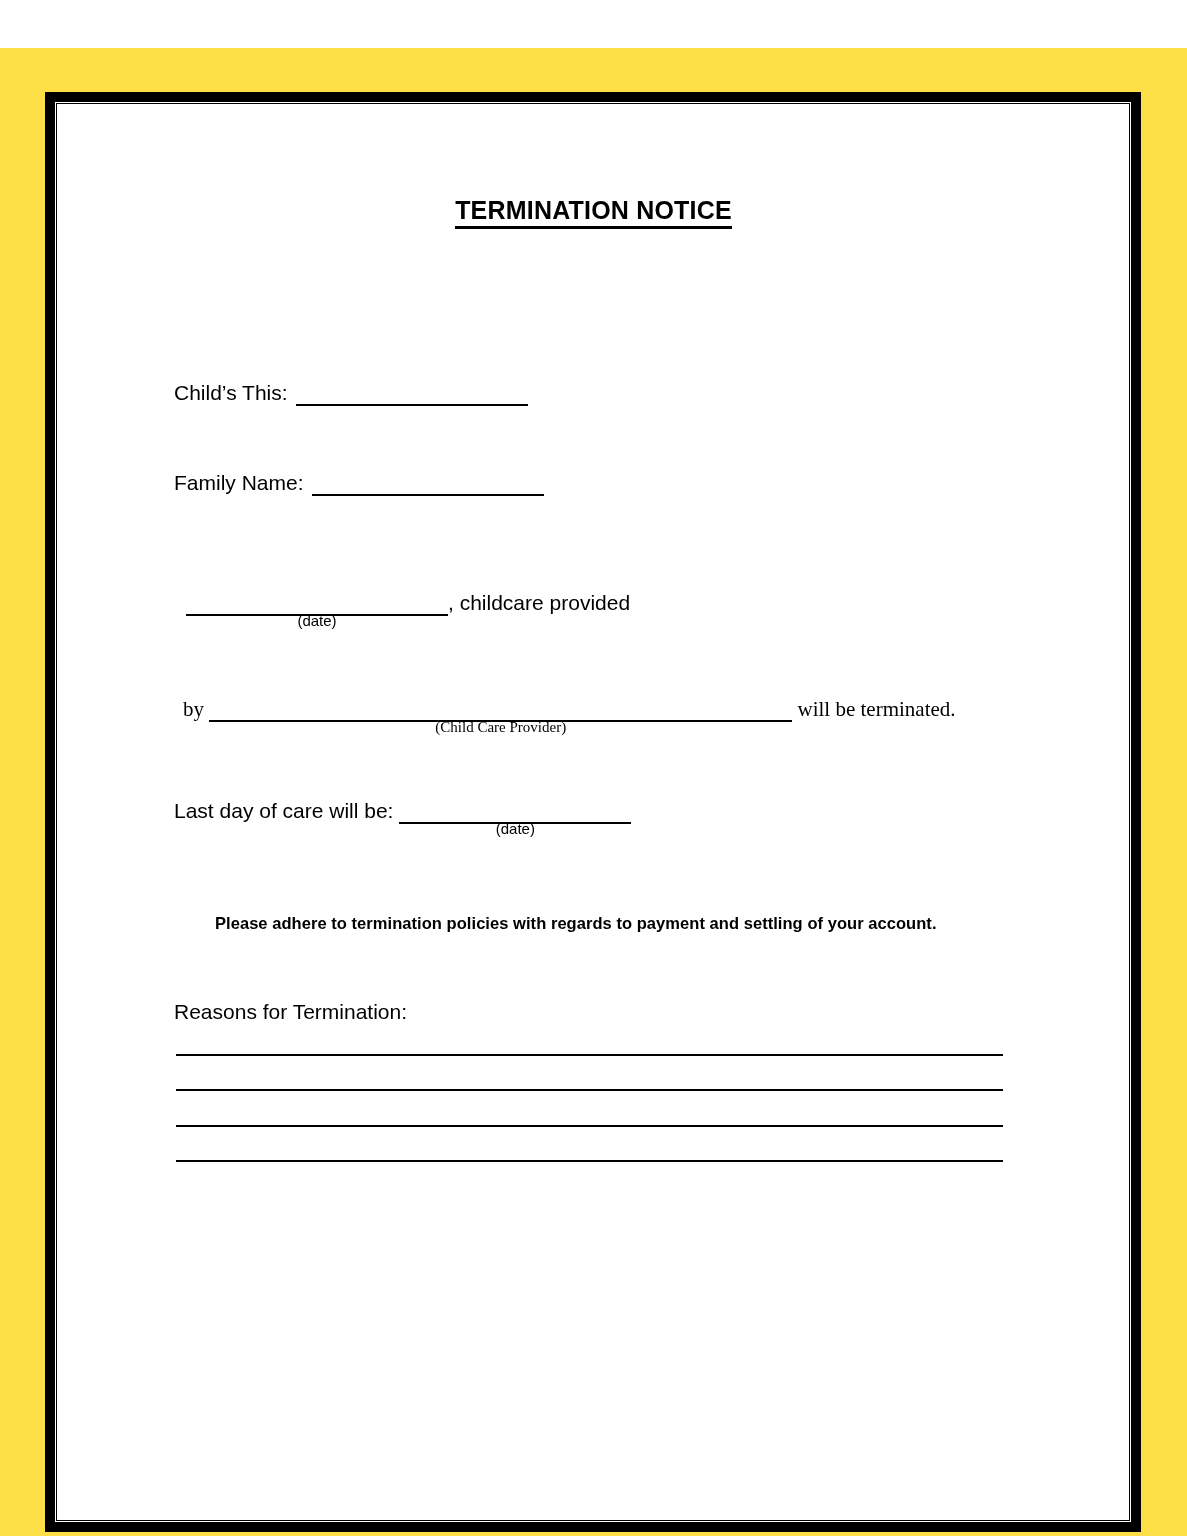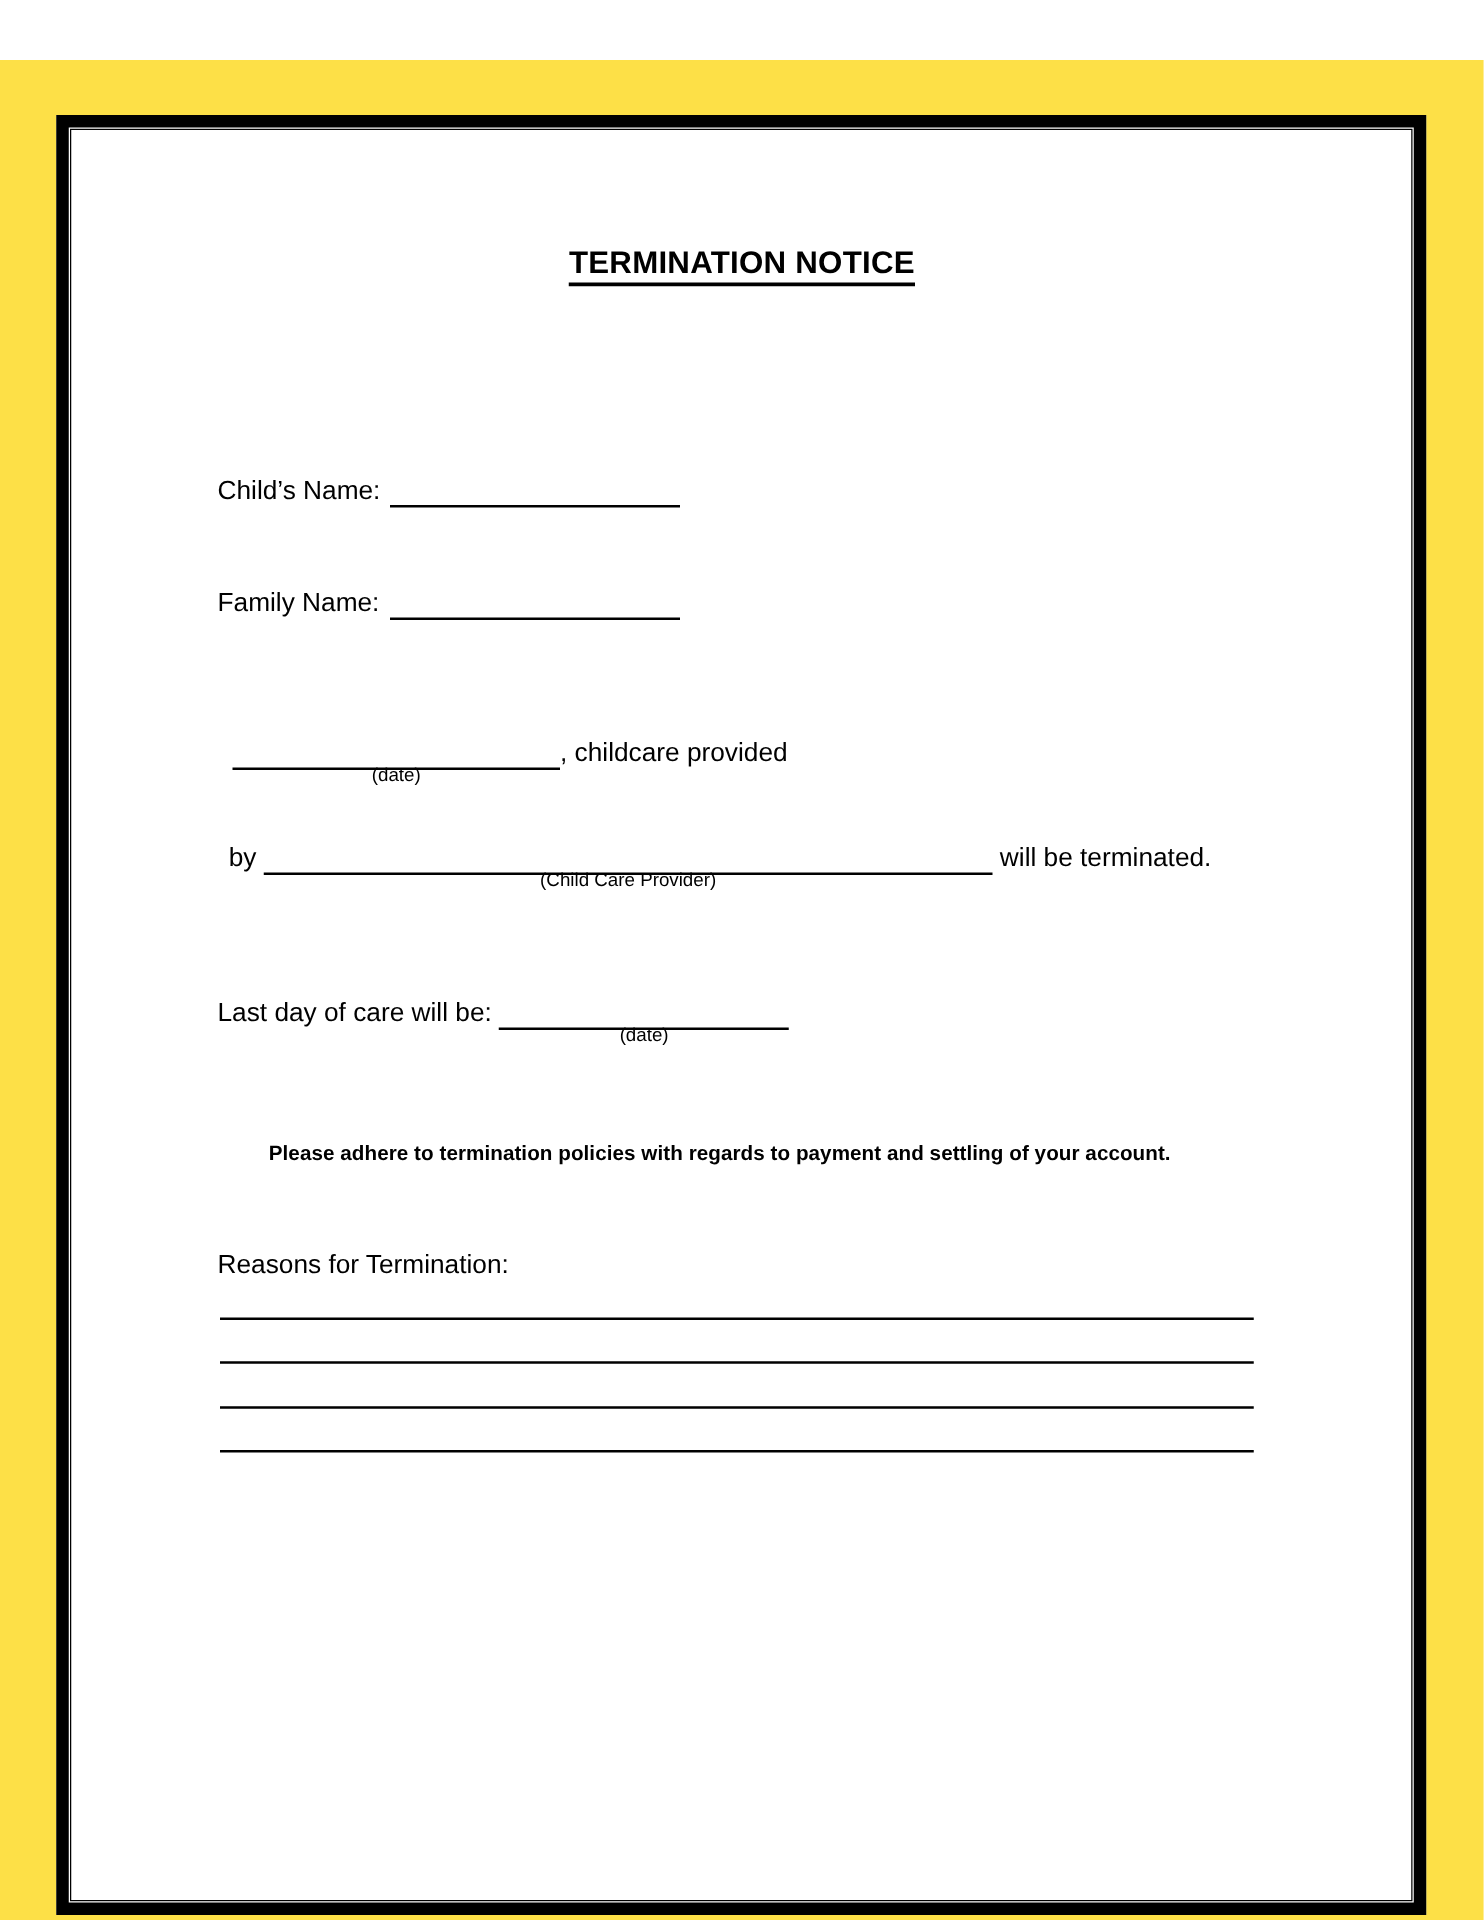--- a/index.html
+++ b/index.html
@@ -92,21 +92,21 @@
   .rule-family { width: 232px; }
 
   
   .para {
     position: absolute;
     font-size: 21px;
     line-height: 26px;
     white-space: nowrap;
   }
   .para-effective { left: 186px; top: 542px; }
-  .para-by { left: 183px; top: 626px; }
+  .para-by { left: 183px; top: 648px; font-family: Liberation Serif, serif; }
   .para-lastday { left: 174px; top: 750px; }
 
   .inline-wrap {
     display: inline-block;
     position: relative;
     vertical-align: baseline;
   }
   .inline-rule {
     display: inline-block;
     border-bottom: 2px solid #000;
@@ -179,21 +179,21 @@
   <div class="frame-inner"></div>
 
   <div class="content">
 
     <div class="doc-title">
       <span class="title-text">TERMINATION NOTICE</span>
     </div>
 
 
     <div class="field-row fld-child">
-      <span class="field-label">Child’s Name:</span>
+      <span class="field-label">Child’s This:</span>
       <span class="rule rule-child"></span>
     </div>
 
     <div class="field-row fld-family">
       <span class="field-label">Family Name:</span>
       <span class="rule rule-family"></span>
     </div>
 
     <div class="para para-effective">
       <span class="inline-wrap">

